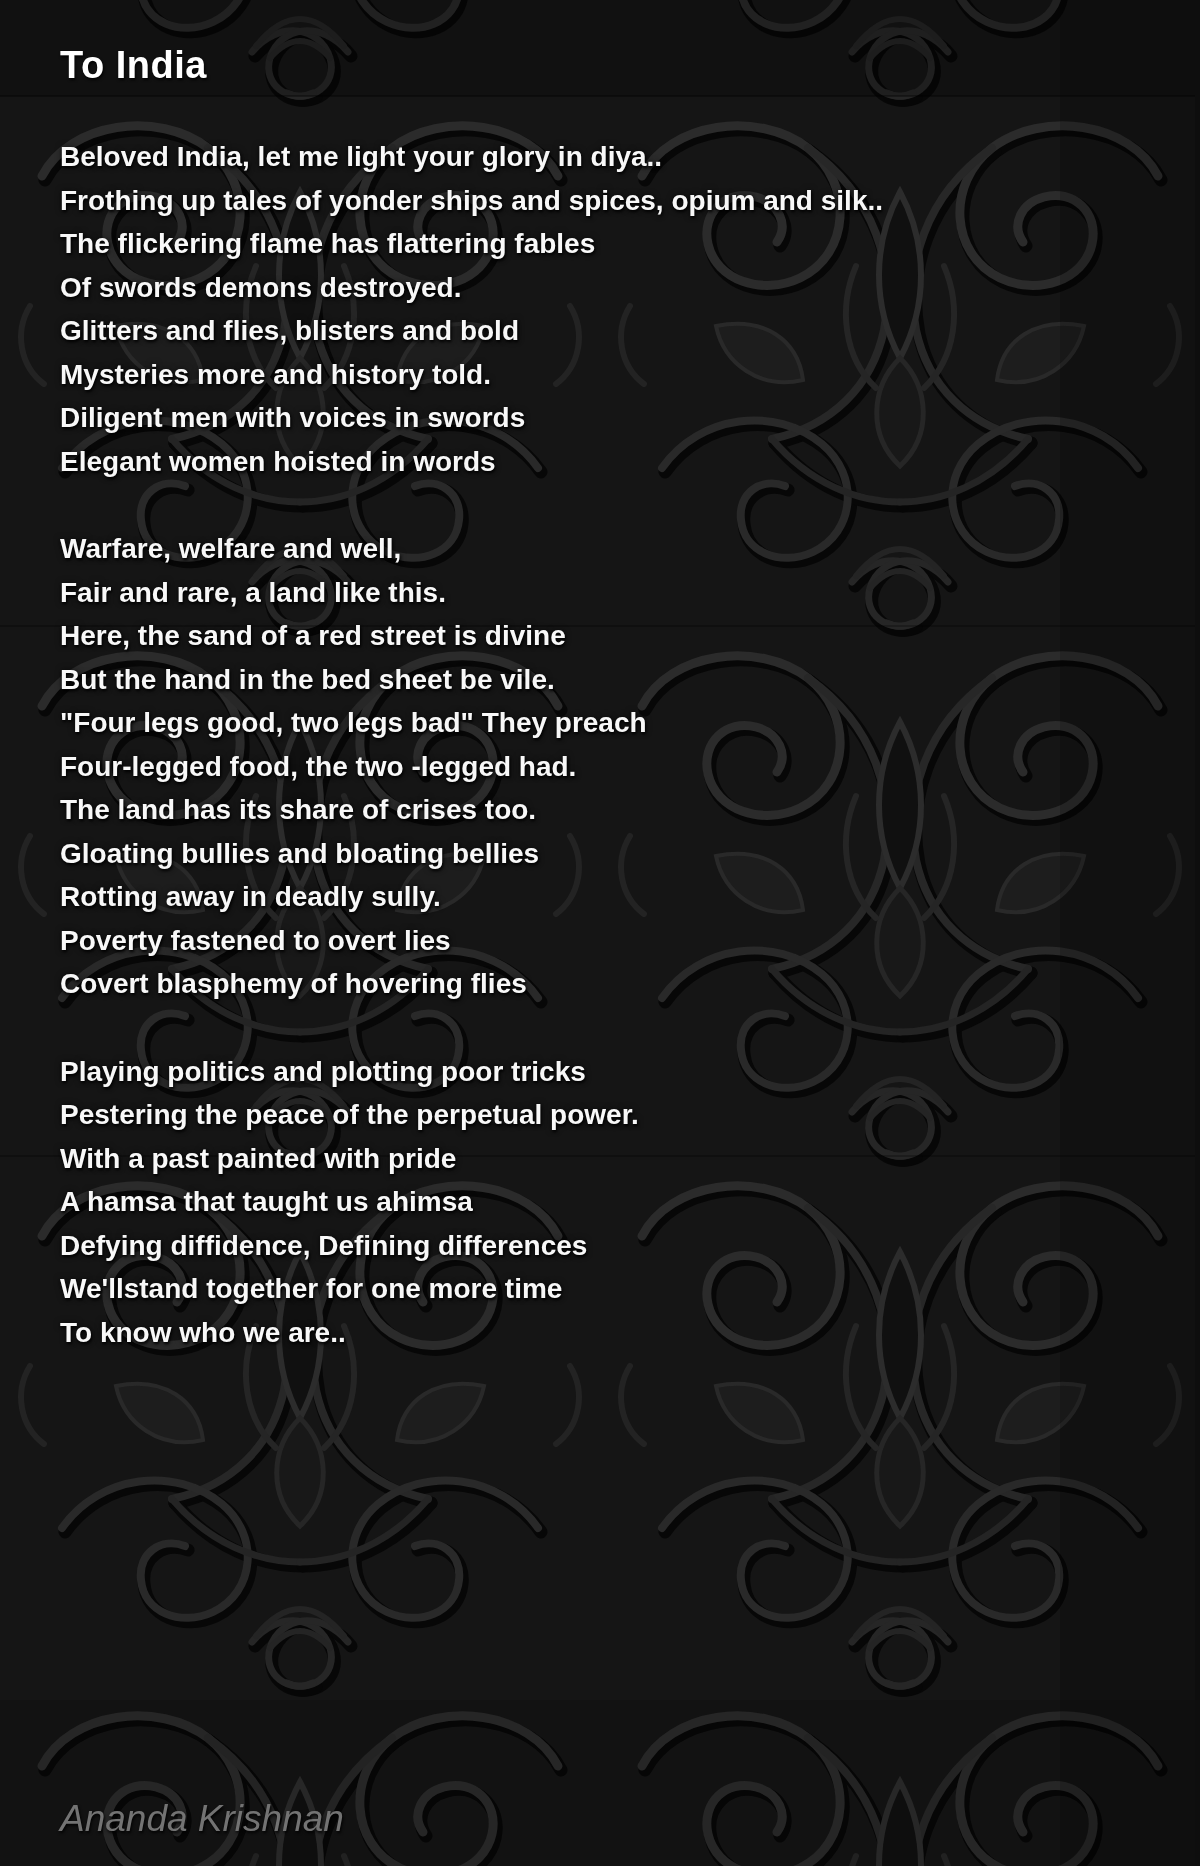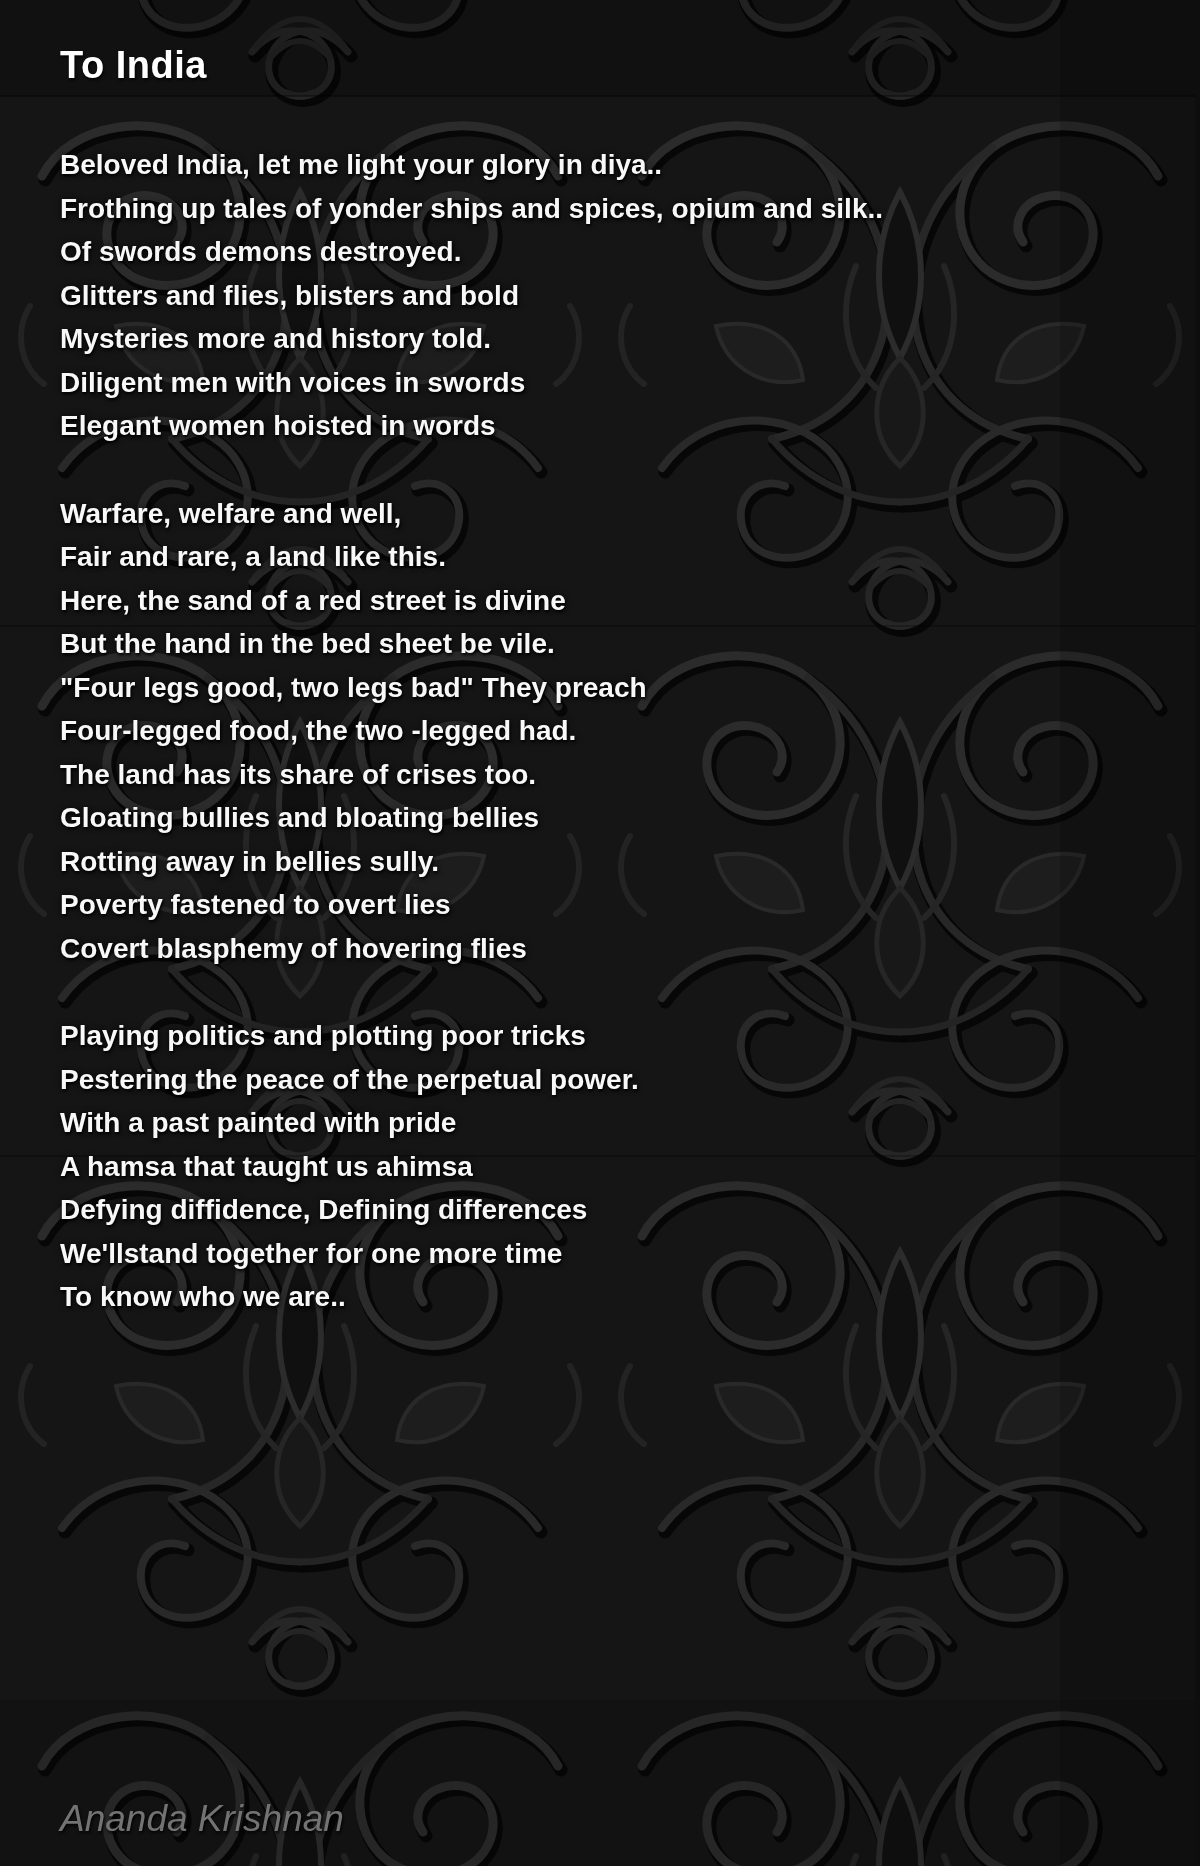--- a/index.html
+++ b/index.html
@@ -40,21 +40,21 @@
     white-space: nowrap;
   }
   .poem {
     position: absolute;
     left: 60px;
     top: 131px;
     color: #f8f8f8;
     font-size: 28px;
     font-weight: bold;
   }
-  .stanza { margin: 12px 0 44px 0; }
+  .stanza { margin: 4px 0 44px 0; }
   .poem-line {
     line-height: 43.5px;
     white-space: nowrap;
     text-shadow: 1px 2px 3px rgba(0,0,0,0.95), 0 0 6px rgba(0,0,0,0.6);
   }
   .poem-author {
     position: absolute;
     left: 60px;
     top: 1798px;
     font-size: 37px;
@@ -122,36 +122,37 @@
   </svg>
 
   <div class="content">
 
     <div class="poem-title">To India</div>
 
     <div class="poem">
       <div class="stanza">
         <div class="poem-line">Beloved India, let me light your glory in diya..</div>
         <div class="poem-line">Frothing up tales of yonder ships and spices, opium and silk..</div>
+        <div class="poem-line">The flickering flame has flattering fables</div>
         <div class="poem-line">Of swords demons destroyed.</div>
         <div class="poem-line">Glitters and flies, blisters and bold</div>
         <div class="poem-line">Mysteries more and history told.</div>
         <div class="poem-line">Diligent men with voices in swords</div>
         <div class="poem-line">Elegant women hoisted in words</div>
       </div>
       <div class="stanza">
         <div class="poem-line">Warfare, welfare and well,</div>
         <div class="poem-line">Fair and rare, a land like this.</div>
         <div class="poem-line">Here, the sand of a red street is divine</div>
         <div class="poem-line">But the hand in the bed sheet be vile.</div>
         <div class="poem-line">"Four legs good, two legs bad" They preach</div>
         <div class="poem-line">Four-legged food, the two -legged had.</div>
         <div class="poem-line">The land has its share of crises too.</div>
         <div class="poem-line">Gloating bullies and bloating bellies</div>
-        <div class="poem-line">Rotting away in bellies sully.</div>
+        <div class="poem-line">Rotting away in deadly sully.</div>
         <div class="poem-line">Poverty fastened to overt lies</div>
         <div class="poem-line">Covert blasphemy of hovering flies</div>
       </div>
       <div class="stanza">
         <div class="poem-line">Playing politics and plotting poor tricks</div>
         <div class="poem-line">Pestering the peace of the perpetual power.</div>
         <div class="poem-line">With a past painted with pride</div>
         <div class="poem-line">A hamsa that taught us ahimsa</div>
         <div class="poem-line">Defying diffidence, Defining differences</div>
         <div class="poem-line">We'llstand together for one more time</div>

